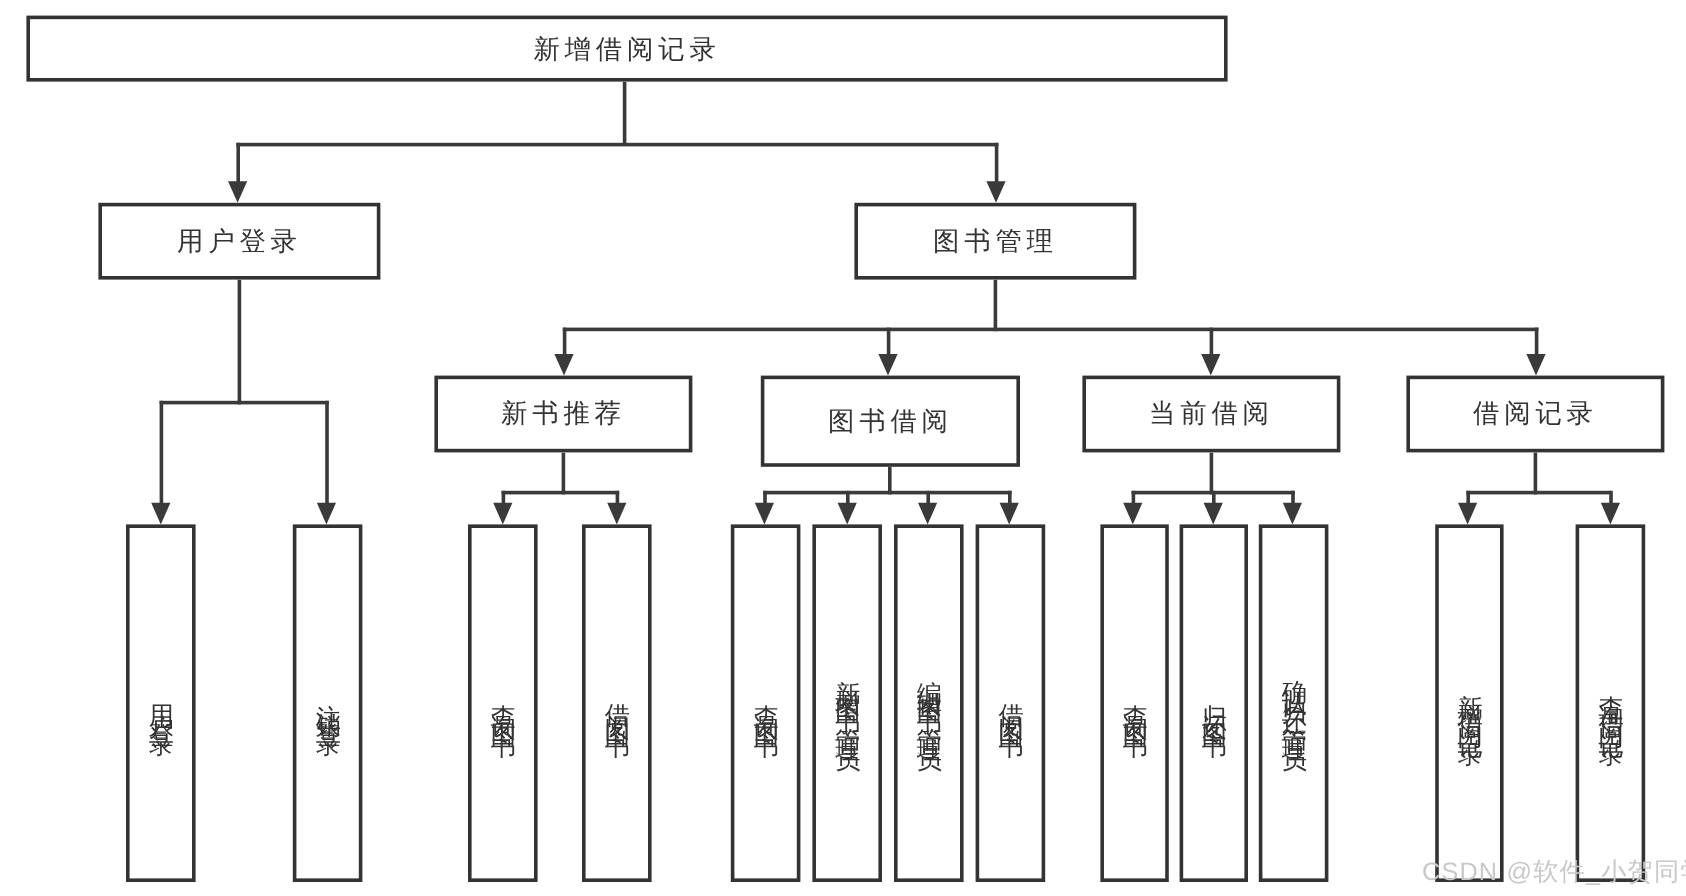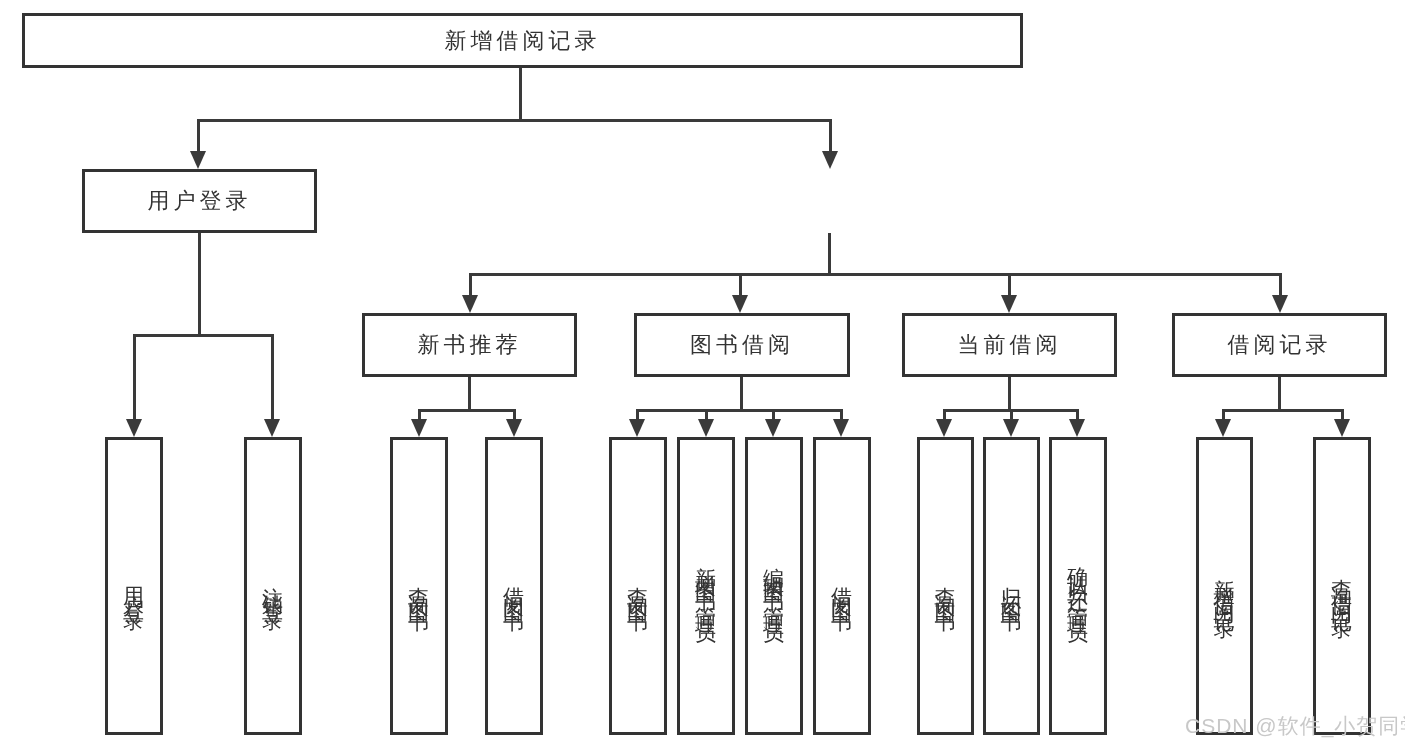--- a/index.html
+++ b/index.html
@@ -36,24 +36,25 @@
 </style>
 </head>
 <body>
 
 <div class="stage">
 
   <div class="box" style="left:22px; top:13px; width:1001px; height:55px;">新增借阅记录</div>
 
   <div class="box" style="left:82px; top:169px; width:235px; height:64px;">用户登录</div>
 
+  <div class="box" style="left:712px; top:169px; width:235px; height:64px;">图书管理</div>
 
   <div class="box" style="left:362px; top:313px; width:215px; height:64px;">新书推荐</div>
 
-  <div class="box" style="left:634px; top:313px; width:216px; height:64px;">图书借阅</div>
+  <div class="box" style="left:634px; top:313px; width:216px; height:76px;">图书借阅</div>
 
   <div class="box" style="left:902px; top:313px; width:215px; height:64px;">当前借阅</div>
 
   <div class="box" style="left:1172px; top:313px; width:215px; height:64px;">借阅记录</div>
 
   <div class="box leaf" style="left:105px; top:437px; width:58px; height:298px;">用户登录</div>
 
   <div class="box leaf" style="left:244px; top:437px; width:58px; height:298px;">注销登录</div>
 
   <div class="box leaf" style="left:390px; top:437px; width:58px; height:298px;">查询图书</div>

